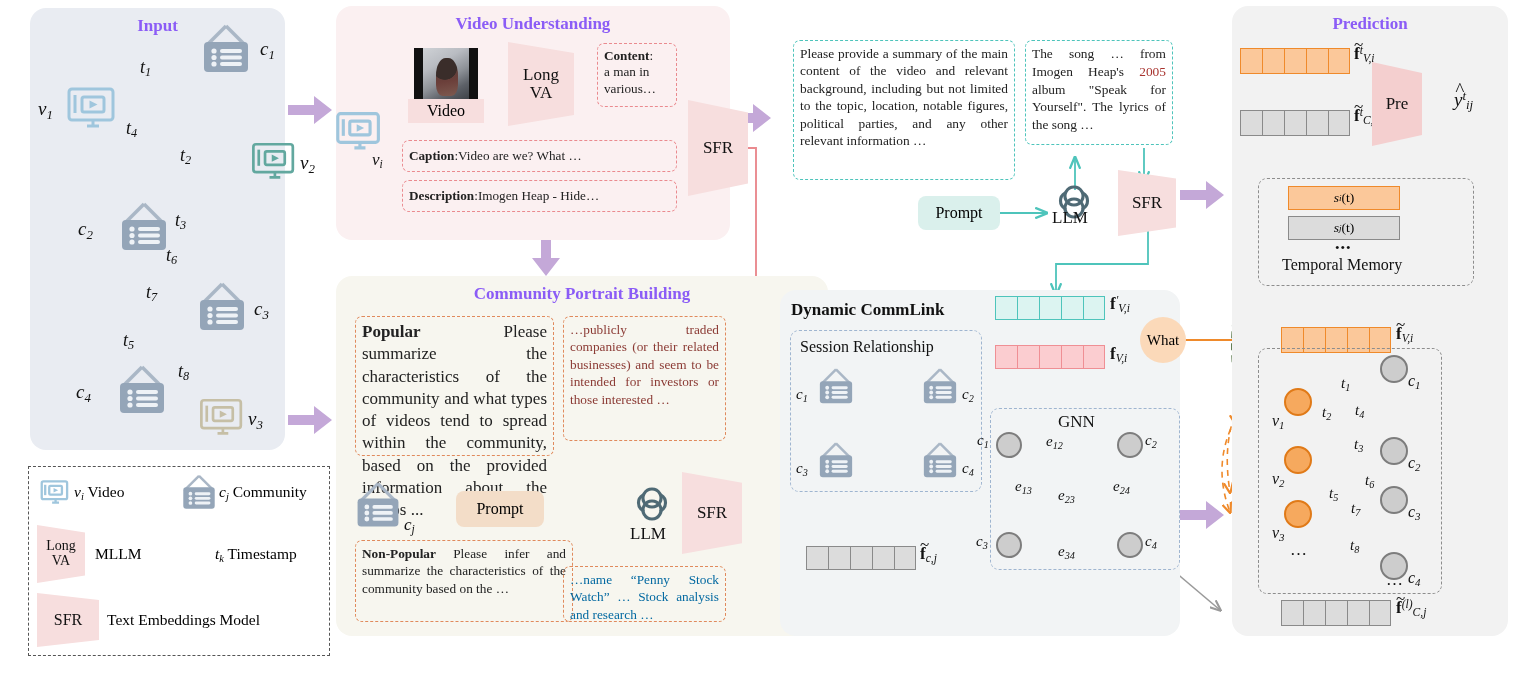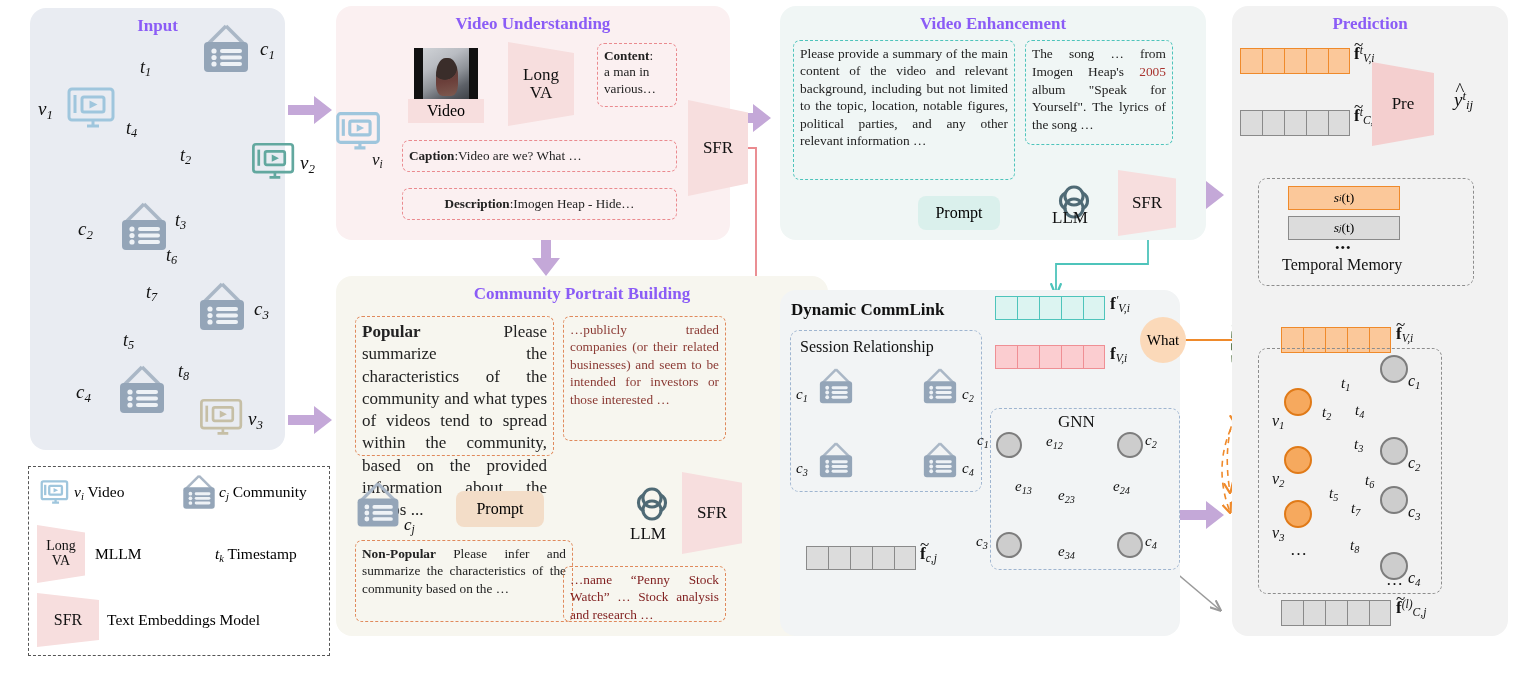--- a/index.html
+++ b/index.html
@@ -479,33 +479,30 @@
 
   <div class="dbox pink" style="left:597px;top:43px;width:80px;height:64px;">
     <b>Content</b><span>:</span><br>
     <span>a man in various…</span>
   </div>
   <div class="dbox pink" style="left:402px;top:140px;width:275px;height:32px;display:flex;align-items:center;">
     <b>Caption</b>
       <span>:</span>
       <span> Video are we? What …</span>
   </div>
-  <div class="dbox pink" style="left:402px;top:188px;width:275px;height:32px;display:flex;align-items:center;justify-content:center;">
+  <div class="dbox pink" style="left:402px;top:180px;width:275px;height:32px;display:flex;align-items:center;">
     <b>Description</b>
       <span>:</span>
       <span> Imogen Heap - Hide…</span>
   </div>
 
   <div class="trap big" style="left:688px;top:100px;width:60px;height:96px;">
     <span>SFR</span>
   </div>
 
-  <div class="panel p-ve" style="left:780px; top:6px; width:426px; height:234px;">
-    <div class="panel-title">Video Enhancement</div>
-  </div>
 
   <div class="dbox teal" style="left:793px;top:40px;width:222px;height:140px;text-align:justify;font-size:13.4px;line-height:1.3;">
     <span>Please provide a summary of the main content of the video and relevant background, including but not limited to the topic, location, notable figures, political parties, and any other relevant information …</span>
   </div>
   <div class="dbox teal" style="left:1025px;top:40px;width:148px;height:105px;text-align:justify;font-size:13.4px;line-height:1.33;">
     <span>The song … from Imogen Heap's </span><span class="red">2005</span><span> album "Speak for Yourself".  The lyrics of the song …</span>
   </div>
 
   <div class="pillbox prompt-teal" style="left:918px;top:196px;width:82px;height:34px;">
     <span>Prompt</span>
@@ -548,21 +545,21 @@
     <i style="width:22px;height:26px"></i>
       <i style="width:22px;height:26px"></i>
       <i style="width:22px;height:26px"></i>
     <i style="width:22px;height:26px"></i>
       <i style="width:22px;height:26px"></i>
   </div>
   <div class="lbl" style="left:1354px;top:106px;font-size:17px;">
     <b style="position:relative;">f<span style="position:absolute;left:0;top:-9px;font-weight:normal;">~</span></b><span class="sup">t</span><span class="sub">C,j</span>
   </div>
 
-  <div class="trap pre big" style="left:1372px;top:62px;width:62px;height:84px;text-align:center;">
+  <div class="trap pre big" style="left:1372px;top:62px;width:50px;height:84px;text-align:center;">
     <span>Pre</span>
   </div>
   <div class="lbl it" style="left:1454px;top:88px;font-size:19px;">
     <span style="position:relative;">y<span style="position:absolute;left:1px;top:-10px;">^</span></span><span class="sup">t</span><span class="sub">ij</span>
   </div>
 
   <div class="dashframe grey" style="left:1258px;top:178px;width:216px;height:108px;"></div>
   <div class="memrow a" style="left:1288px;top:186px;width:112px;height:24px;">
     <span class="it">s</span>
       <span class="sub it">i</span>
@@ -582,21 +579,21 @@
 
   <div class="dbox" style="left:355px;top:316px;width:199px;height:140px;text-align:justify;font-size:17px;line-height:1.31;">
     <b>Popular</b><span> Please summarize the characteristics of the community and what types of videos tend to spread within the community, based on the provided information about the videos ...</span>
   </div>
   <div class="dbox" style="left:563px;top:316px;width:163px;height:125px;text-align:justify;font-size:13.3px;line-height:1.31;color:#8b3a34;">
     <span>…publicly traded companies (or their related businesses) and seem to be intended for investors or those interested …</span>
   </div>
   <div class="dbox" style="left:355px;top:540px;width:218px;height:82px;text-align:justify;font-size:13.3px;line-height:1.31;">
     <b>Non-Popular</b><span> Please infer and summarize the characteristics of the community based on the …</span>
   </div>
-  <div class="dbox" style="left:563px;top:566px;width:163px;height:56px;text-align:justify;font-size:13.3px;line-height:1.31;color:#7f1d1d;">
+  <div class="dbox" style="left:563px;top:566px;width:163px;height:56px;text-align:justify;font-size:13.3px;line-height:1.31;color:#0369a1;">
     <span>…name “Penny Stock Watch” … Stock analysis and research …</span>
   </div>
 
   <div class="abs" style="left:350px;top:480px;">
     <svg width="56" height="52" viewBox="0 0 60 56">
       <path d="M30 4 L48 22" stroke="#aab7c6" stroke-width="3.5" fill="none"></path>
       <path d="M30 4 L12 22" stroke="#aab7c6" stroke-width="3.5" fill="none"></path>
       <rect x="8" y="20" width="44" height="30" rx="4" fill="#94a5b8"></rect>
       <g fill="#eef2f6">
           <circle cx="18" cy="29" r="2.6"></circle>

